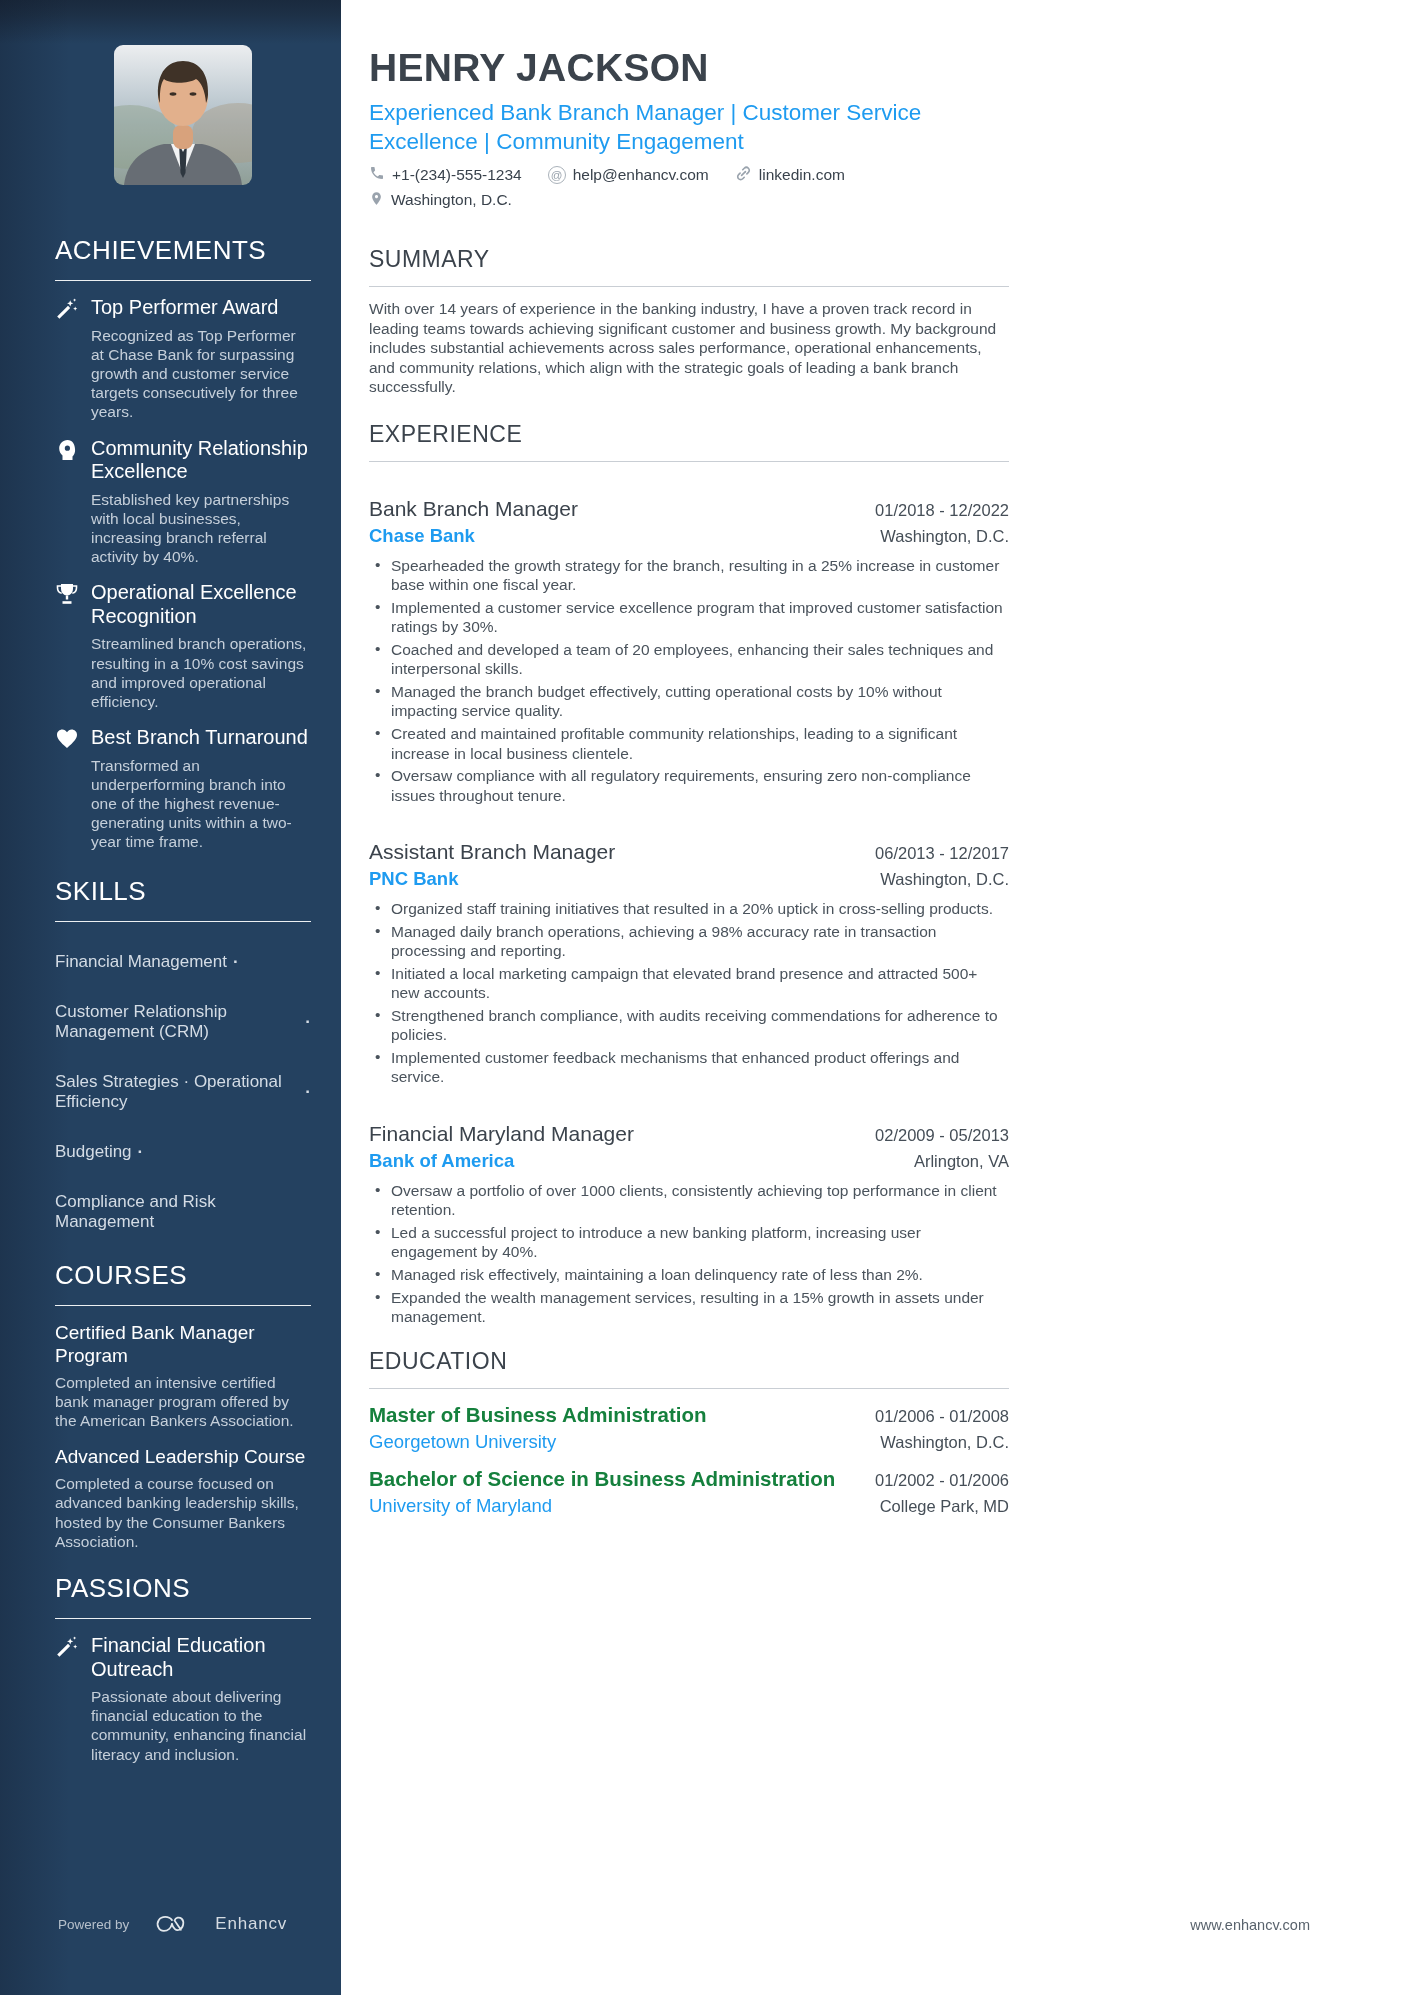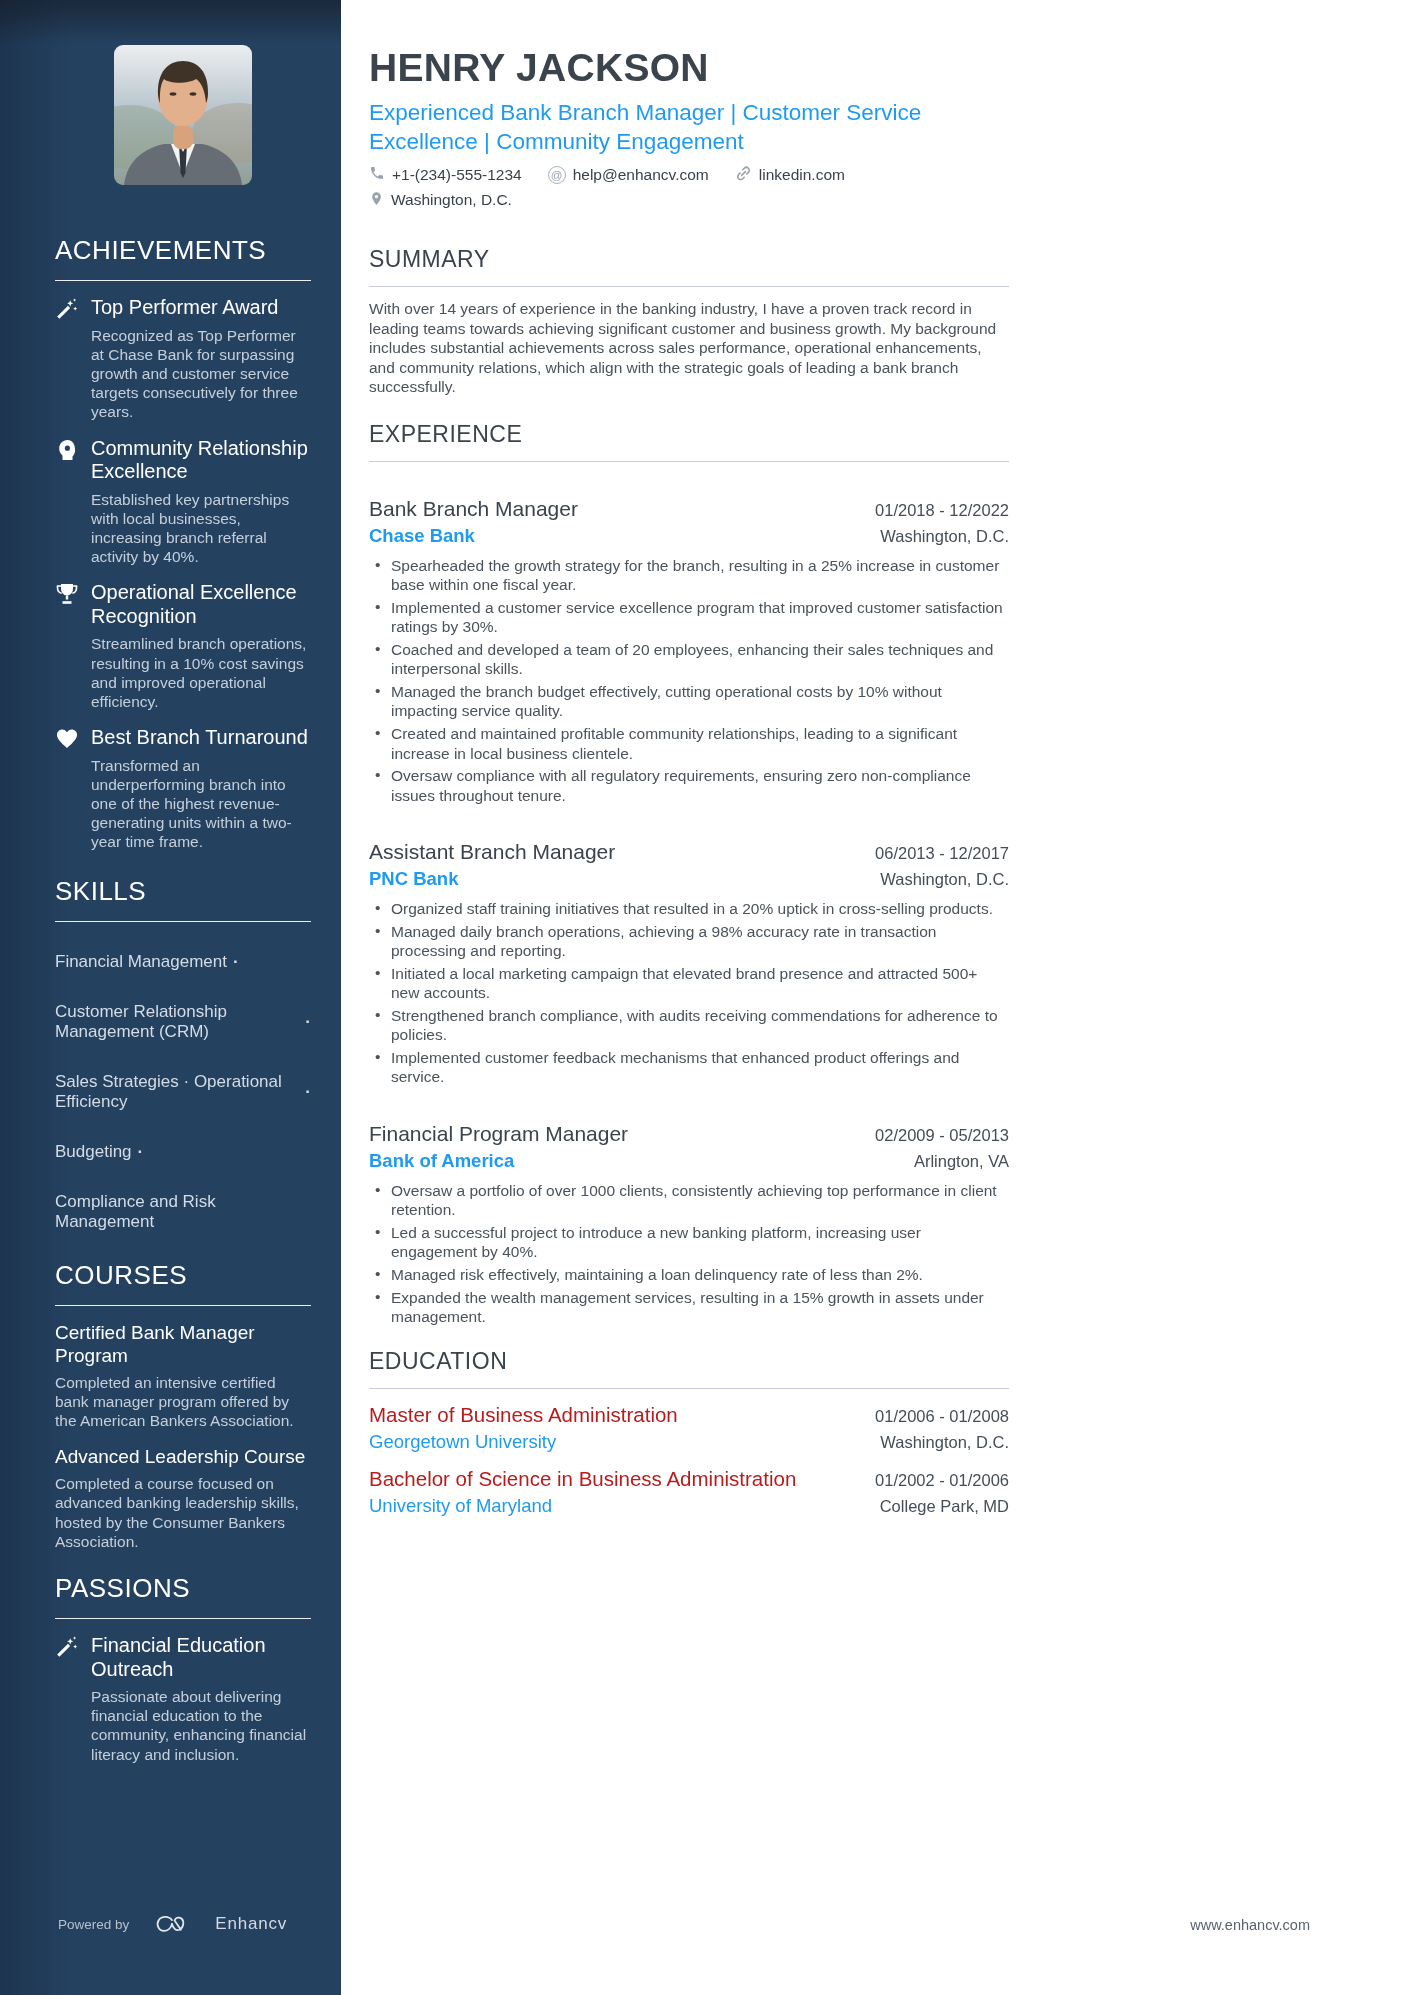--- a/index.html
+++ b/index.html
@@ -89,21 +89,21 @@
   .dates { font-size: 16.5px; color: #454e57; }
   .company { font-size: 18.5px; font-weight: 700; color: #1e9bf0; }
   .loc { font-size: 16.5px; color: #454e57; }
   .bullets { margin: 9px 0 0; padding: 0; list-style: none; }
   .bullets li {
     position: relative; padding-left: 22px; margin-bottom: 3.5px;
     font-size: 15.5px; line-height: 19.3px; color: #4a535c;
   }
   .bullets li::before { content: "•"; position: absolute; left: 6px; top: -1px; }
   .edu-item { margin-top: 14px; }
-  .degree { font-size: 20.5px; font-weight: 400; color: #b91c1c; }
+  .degree { font-size: 20.5px; font-weight: 700; color: #15803d; }
   .school { font-size: 18.5px; font-weight: 500; color: #1e9bf0; }
   .site-footer { position: absolute; right: 100px; bottom: 62px; font-size: 14.5px; color: #59636d; }
   .site-footer a { color: #59636d; text-decoration: none; }
 </style>
 </head>
 <body>
 
 <div class="page">
 
   <aside class="sidebar">
@@ -339,21 +339,21 @@
             <li>Organized staff training initiatives that resulted in a 20% uptick in cross-selling products.</li>
             <li>Managed daily branch operations, achieving a 98% accuracy rate in transaction processing and reporting.</li>
             <li>Initiated a local marketing campaign that elevated brand presence and attracted 500+ new accounts.</li>
             <li>Strengthened branch compliance, with audits receiving commendations for adherence to policies.</li>
             <li>Implemented customer feedback mechanisms that enhanced product offerings and service.</li>
           </ul>
         </div>
 
         <div class="job">
           <div class="job-head">
-            <span class="role">Financial Program Manager</span>
+            <span class="role">Financial Maryland Manager</span>
             <span class="dates">02/2009 - 05/2013</span>
           </div>
           <div class="job-sub">
             <span class="company">Bank of America</span>
             <span class="loc">Arlington, VA</span>
           </div>
           <ul class="bullets">
             <li>Oversaw a portfolio of over 1000 clients, consistently achieving top performance in client retention.</li>
             <li>Led a successful project to introduce a new banking platform, increasing user engagement by 40%.</li>
             <li>Managed risk effectively, maintaining a loan delinquency rate of less than 2%.</li>

